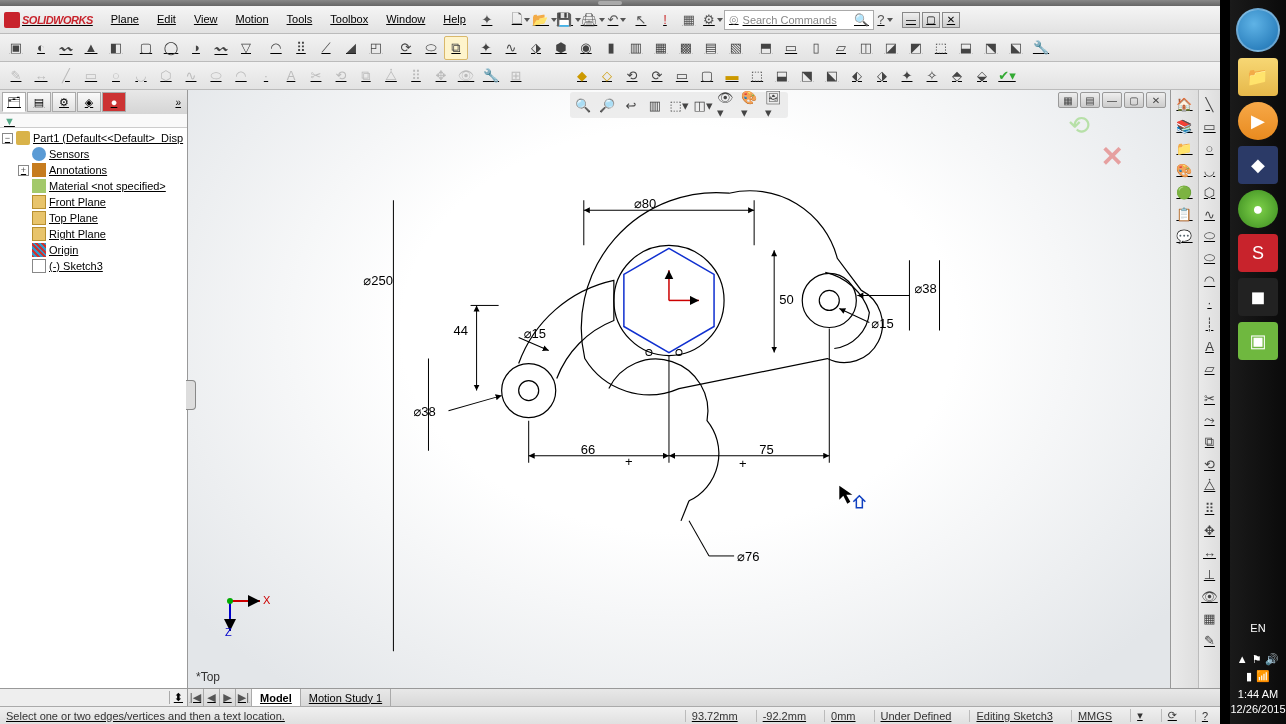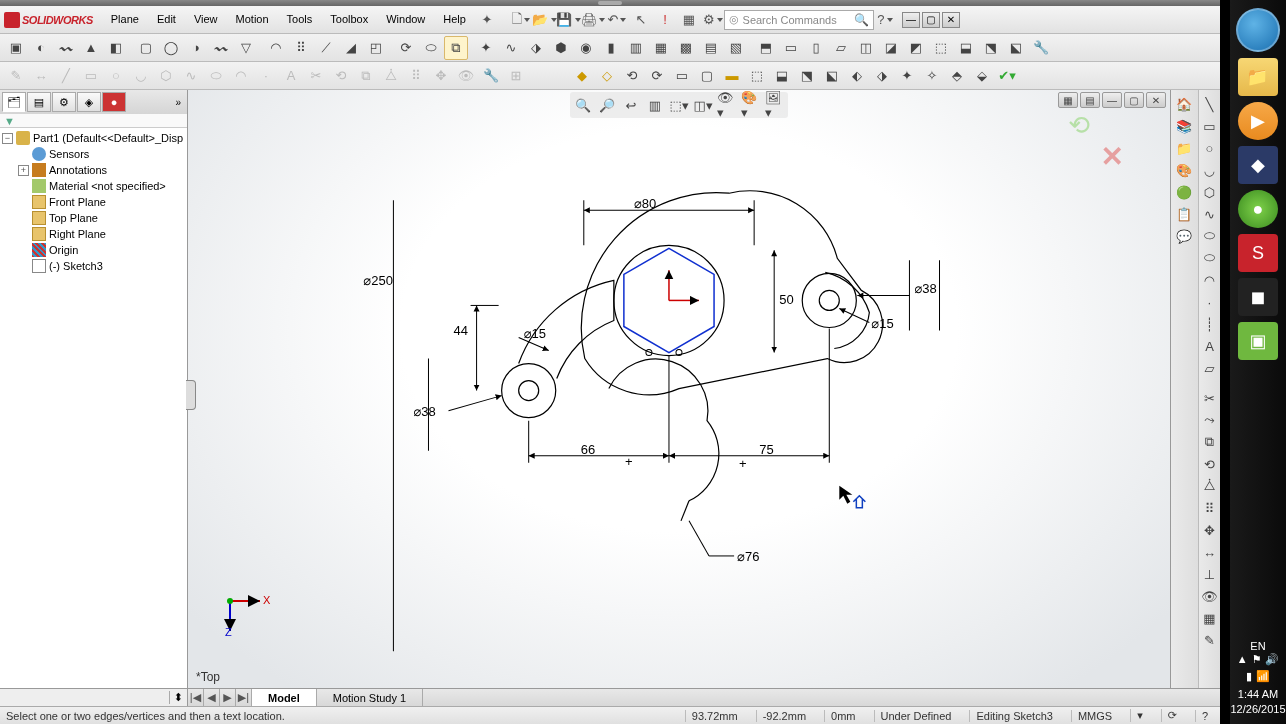--- a/index.html
+++ b/index.html
@@ -10,26 +10,26 @@
 .win-start { width: 44px; height: 44px; border-radius: 50%; background: radial-gradient(circle at 40% 35%, #5fb3e6, #1a6fb0); border: 2px solid rgba(255,255,255,.3); }
 .win-icon { width: 40px; height: 38px; background: #333; border-radius: 4px; display: flex; align-items: center; justify-content: center; color: #fff; font-size: 18px; }
 .win-icon.folder { background: linear-gradient(#f7d774,#e6b84a); }
 .win-icon.media { background: linear-gradient(#f7a948,#e88a1f); border-radius: 50%; }
 .win-icon.ps { background: #2b3a67; }
 .win-icon.sw { background: #c8232c; }
 .win-icon.green1 { background: radial-gradient(circle,#7fd24a,#3a8a1f); border-radius:50%; }
 .win-icon.dark { background:#222; }
 .win-icon.green2 { background: #6fb83f; }
 .win-tray { margin-top: auto; text-align:center; color:#fff; font-size:10px; padding:4px 0 8px; width:100%; }
-.win-tray .lang { margin-bottom:1px; }
+.win-tray .lang { margin-bottom:19px; }
 .win-tray .tray-icons { display:flex; justify-content:center; gap:4px; margin-bottom:4px; font-size:11px; }
 .win-tray .time { font-size:11px; line-height:1.3; }
 
 
-.sw-window { position: absolute; left: 0; top: 0; width: 1220px; height: 724px; background: #fde047; display:flex; flex-direction:column; }
+.sw-window { position: absolute; left: 0; top: 0; width: 1220px; height: 724px; background: #fde047; display:flex; flex-direction:column;text-decoration:underline; }
 
 
 .grip { height: 6px; background: linear-gradient(#888,#666); position:relative; }
 .grip::after{content:"";position:absolute;left:50%;top:1px;width:24px;height:4px;border-radius:3px;background:#aaa;transform:translateX(-50%);}
 
 
 .titlebar { height: 28px; background: linear-gradient(#f5f5f5,#e2e2e2); display:flex; align-items:center; padding:0 4px; border-bottom:1px solid #bbb; }
 .sw-logo { color:#c8232c; font-weight:bold; font-style:italic; font-size:14px; letter-spacing:-0.5px; display:flex; align-items:center; gap:2px; }
 .sw-logo .cube{ width:16px;height:16px;background:#c8232c;border-radius:2px;display:inline-block;position:relative;}
 .menu { display:flex; margin-left:10px; gap:2px; }
@@ -96,21 +96,21 @@
 .right-tools2 .tb{width:20px;height:20px;}
 
 
 .triad { position:absolute; left:32px; bottom:50px; }
 .triad svg{overflow:visible;}
 
 
 .bottom-tabs { height:18px; background:linear-gradient(#e8e8e8,#d8d8d8); border-top:1px solid #999; display:flex; align-items:stretch; font-size:10px; }
 .bt-scroll{display:flex;}
 .bt-scroll .sb{width:16px;border-right:1px solid #aaa;display:flex;align-items:center;justify-content:center;color:#555;}
-.btab{padding:2px 16px;border-right:1px solid #aaa;display:flex;align-items:center;}
+.btab{padding:2px 8px;border-right:1px solid #aaa;display:flex;align-items:center;}
 .btab.active{background:#fff;font-weight:bold;}
 .status { height:18px; background:linear-gradient(#f0f0f0,#e0e0e0); border-top:1px solid #aaa; display:flex; align-items:center; padding:4px 6px; font-size:10px; color:#333; gap:12px; }
 .status .msg{flex:0 0 auto;}
 .status .fill{flex:1;}
 .status .cell{padding:0 6px;border-left:1px solid #bbb;}
 
 
 .sketch-svg{position:absolute;inset:0;}
 .dim-text{font-size:13px;fill:#000;}
 .leader{stroke:#000;stroke-width:1;fill:none;}

